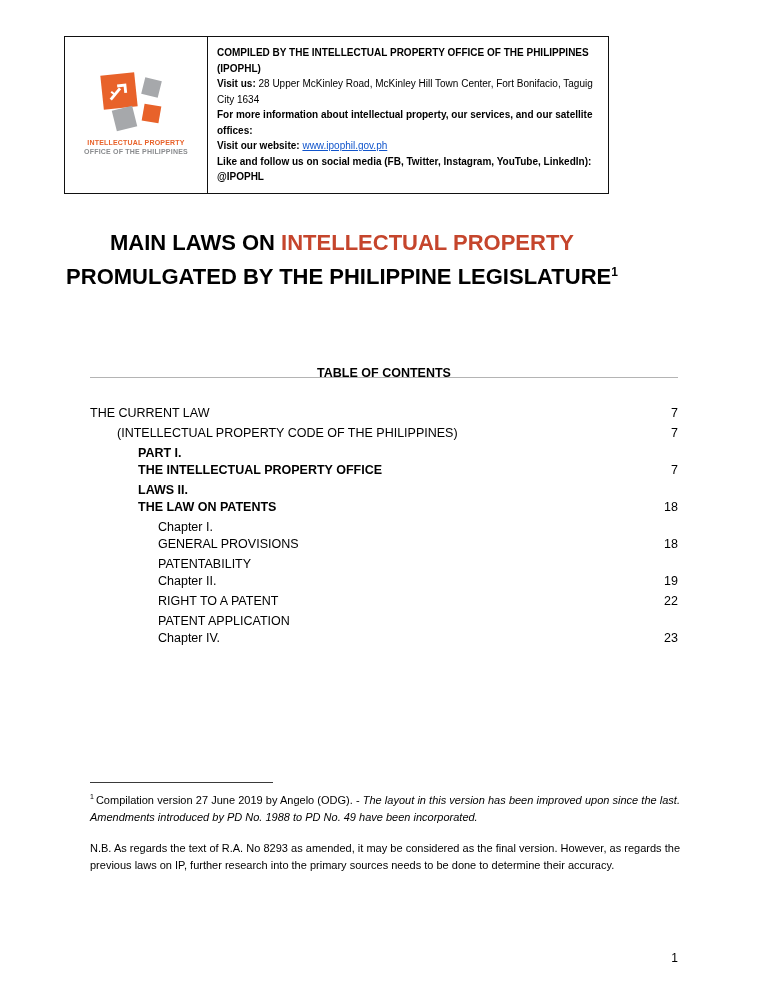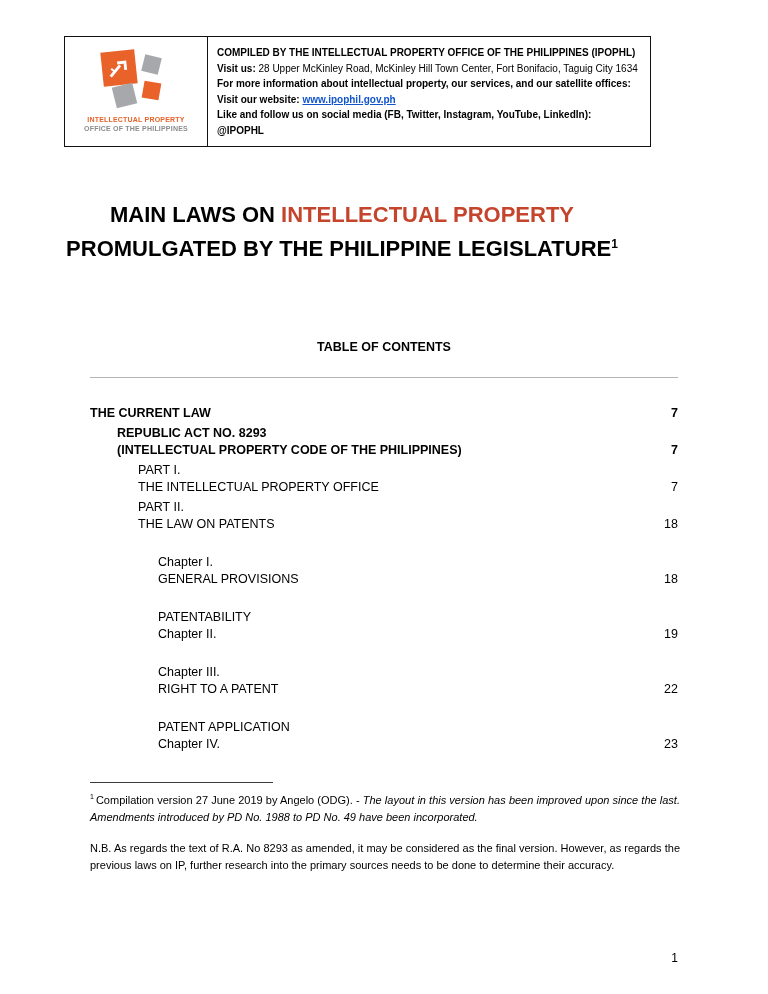--- a/index.html
+++ b/index.html
@@ -13,21 +13,21 @@
   body{
     width:768px;height:994px;
     font-family:"Liberation Sans", sans-serif;
     color:#000;
     position:relative;
   }
   .page{position:relative;width:768px;height:994px;overflow:hidden;}
 
   
   .header-box{
-    position:absolute;left:64px;top:36px;width:587px;
+    position:absolute;left:64px;top:36px;width:545px;
     border:1.5px solid #111;
     display:flex;align-items:stretch;background:#fff;
   }
   .logo-col{
     width:142px;flex:0 0 142px;
     display:flex;flex-direction:column;align-items:center;justify-content:center;
     padding:8px 4px;
   }
   .logo-mark{position:relative;width:78px;height:58px;}
   .sq{position:absolute;}
@@ -38,51 +38,51 @@
   .logo-arrow{position:absolute;left:9px;top:4px;width:26px;height:26px;transform:rotate(-6deg);}
   .logo-text{margin-top:6px;text-align:center;font-weight:bold;font-size:7px;line-height:9px;letter-spacing:.2px;}
   .logo-text .lt1{color:var(--logo-orange);}
   .logo-text .lt2{color:#8a8c8f;}
   .header-text{
     flex:1;border-left:1.5px solid #111;
     padding:8px 9px;font-size:10px;line-height:15.5px;color:#000;
   }
   .header-text .hline{white-space:normal;}
   .header-text b{font-weight:bold;}
-  .link{color:var(--link-blue);text-decoration:underline;cursor:pointer;font-weight:bold;}
+  .link{color:var(--link-blue);text-decoration:underline;cursor:pointer;}
 
   
   .doc-title{
-    position:absolute;left:0;top:198px;width:684px;
+    position:absolute;left:0;top:226px;width:684px;
     text-align:center;font-weight:bold;font-size:22px;line-height:34px;
   }
   .doc-title .accent{color:var(--accent);}
   .doc-title sup{font-size:12px;vertical-align:super;line-height:0;}
 
   
   .toc-heading{
-    position:absolute;left:0;top:340px;width:768px;
+    position:absolute;left:0;top:366px;width:768px;
     text-align:center;font-weight:bold;font-size:12.5px;
   }
   .toc-rule{
     position:absolute;left:90px;top:377px;width:588px;
     border-top:1px solid #b4b4b4;
   }
   .toc-list{
     position:absolute;left:90px;top:405px;width:588px;
     font-size:12.5px;
   }
   .toc-row{display:flex;justify-content:space-between;align-items:flex-end;margin-bottom:3px;}
-  .toc-row.bold{font-weight:bold;gap:48px;}
+  .toc-row.bold{font-weight:normal;gap:48px;}
   .toc-text{flex:1;}
   .toc-line{line-height:17px;}
   .toc-page{line-height:17px;padding-left:8px;}
   .toc-row.level1 .toc-text{padding-left:27px;}
-  .toc-row.level2 .toc-text{padding-left:48px;}
-  .toc-row.level3 .toc-text{padding-left:68px;margin-top:18px;}
+  .toc-row.level2 .toc-text{padding-left:48px;font-weight:bold;}
+  .toc-row.level3 .toc-text{padding-left:68px;}
 
   
   .footnote-block{position:absolute;left:90px;top:782px;width:590px;}
   .footnote-rule{width:183px;border-top:1px solid #3a3a3a;margin-bottom:9px;}
   .footnote-text{font-size:11px;line-height:16.5px;text-align:justify;}
   .footnote-text sup{font-size:7px;vertical-align:super;line-height:0;margin-right:2px;}
   .footnote-text .ital{font-style:italic;}
   .nb-text{margin-top:15px;font-size:11px;line-height:16.5px;text-align:justify;}
 
   .page-number{
@@ -131,56 +131,54 @@
   <div class="toc-rule"></div>
   <div class="toc-list">
       <div class="toc-row level0 bold">
         <div class="toc-text">
           <div class="toc-line">THE CURRENT LAW</div>
         </div>
         <div class="toc-page">7</div>
       </div>
       <div class="toc-row level1 bold">
         <div class="toc-text">
-          <div class="toc-line">REPUBLIC ACT NO. 8293</div>
           <div class="toc-line">(INTELLECTUAL PROPERTY CODE OF THE PHILIPPINES)</div>
         </div>
         <div class="toc-page">7</div>
       </div>
       <div class="toc-row level2">
         <div class="toc-text">
           <div class="toc-line">PART I.</div>
           <div class="toc-line">THE INTELLECTUAL PROPERTY OFFICE</div>
         </div>
         <div class="toc-page">7</div>
       </div>
       <div class="toc-row level2">
         <div class="toc-text">
-          <div class="toc-line">PART II.</div>
+          <div class="toc-line">LAWS II.</div>
           <div class="toc-line">THE LAW ON PATENTS</div>
         </div>
         <div class="toc-page">18</div>
       </div>
       <div class="toc-row level3">
         <div class="toc-text">
           <div class="toc-line">Chapter I.</div>
           <div class="toc-line">GENERAL PROVISIONS</div>
         </div>
         <div class="toc-page">18</div>
       </div>
       <div class="toc-row level3">
         <div class="toc-text">
           <div class="toc-line">PATENTABILITY</div>
           <div class="toc-line">Chapter II.</div>
         </div>
         <div class="toc-page">19</div>
       </div>
       <div class="toc-row level3">
         <div class="toc-text">
-          <div class="toc-line">Chapter III.</div>
           <div class="toc-line">RIGHT TO A PATENT</div>
         </div>
         <div class="toc-page">22</div>
       </div>
       <div class="toc-row level3">
         <div class="toc-text">
           <div class="toc-line">PATENT APPLICATION</div>
           <div class="toc-line">Chapter IV.</div>
         </div>
         <div class="toc-page">23</div>

